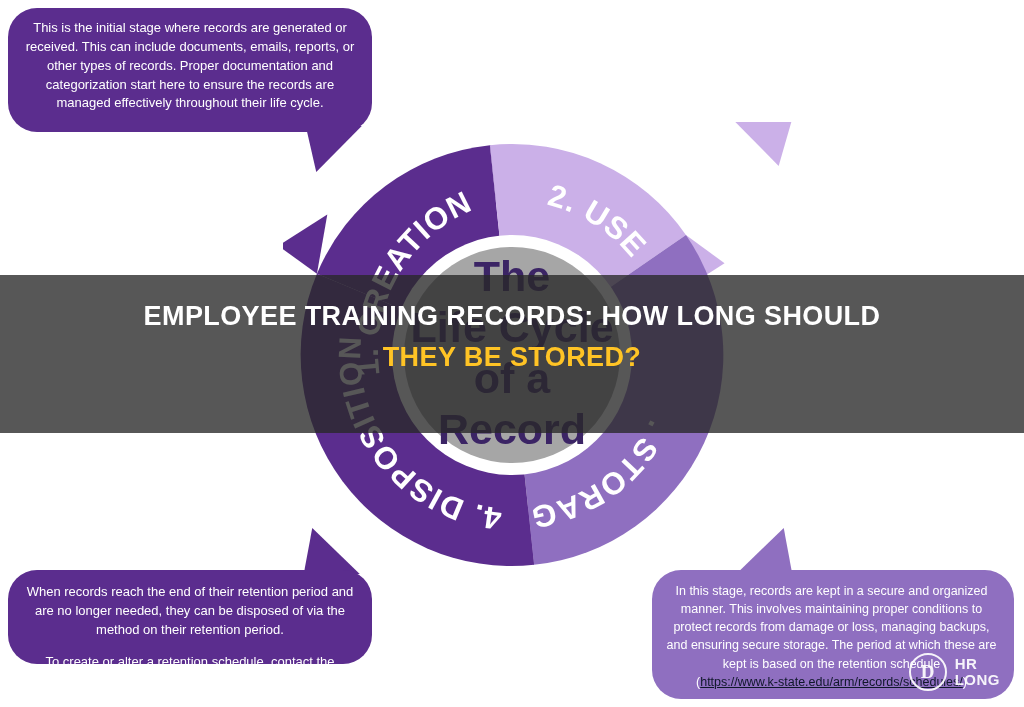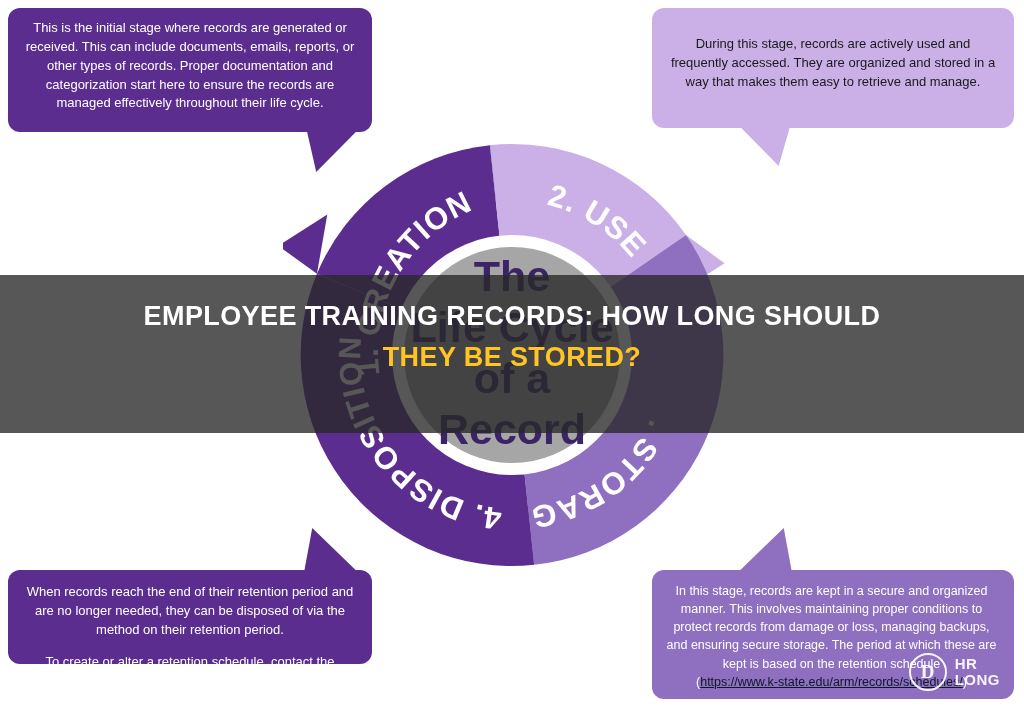--- a/index.html
+++ b/index.html
@@ -19,21 +19,21 @@
     left: 0; top: 0;
     width: 1024px;
     height: 707px;
     overflow: hidden;
   }
 
   
   .bubble {
     position: absolute;
     box-sizing: border-box;
-    border-radius: 12px;
+    border-radius: 29px;
     padding: 12px 16px;
     font-size: 13px;
     line-height: 1.45;
     text-align: center;
   }
   .bubble p { margin: 0; }
   .bubble p + p { margin-top: 13px; }
 
   #bubble-creation {
     left: 8px; top: 8px;
@@ -236,23 +236,20 @@
         <text class="center-title" x="229" y="267" text-anchor="middle">of a</text>
         <text class="center-title" x="229" y="318" text-anchor="middle">Record</text>
       </g>
     </svg>
   </div>
 
   <div class="bubble" id="bubble-creation">
     <p>This is the initial stage where records are generated or received. This can include documents, emails, reports, or other types of records. Proper documentation and categorization start here to ensure the records are managed effectively throughout their life cycle.</p>
   </div>
 
-  <div class="bubble" id="bubble-use">
-    <p>During this stage, records are actively used and frequently accessed. They are organized and stored in a way that makes them easy to retrieve and manage.</p>
-  </div>
 
   <div class="bubble" id="bubble-disposition">
     <p>When records reach the end of their retention period and are no longer needed, they can be disposed of via the method on their retention period.</p>
     <p>To create or alter a retention schedule, contact the University Records Manager at dnhall@ksu.edu.</p>
   </div>
 
   <div class="bubble" id="bubble-storage">
     <p><span>In this stage, records are kept in a secure and organized manner. This involves maintaining proper conditions to protect records from damage or loss, managing backups, and ensuring secure storage. The period at which these are kept is based on the retention schedule</span>
       <br><span>(</span><a href="#">https://www.k-state.edu/arm/records/schedules/</a><span>)</span>
     </p>

